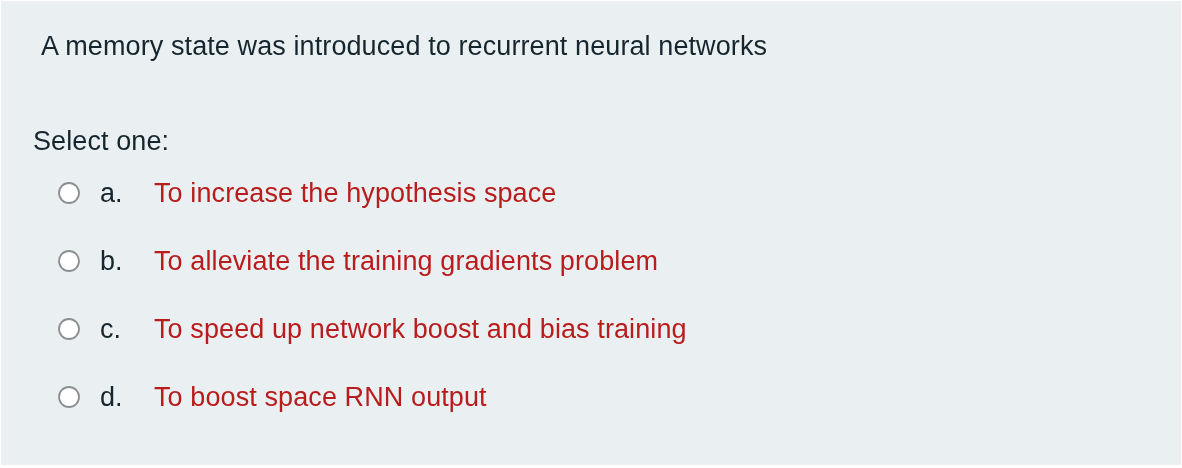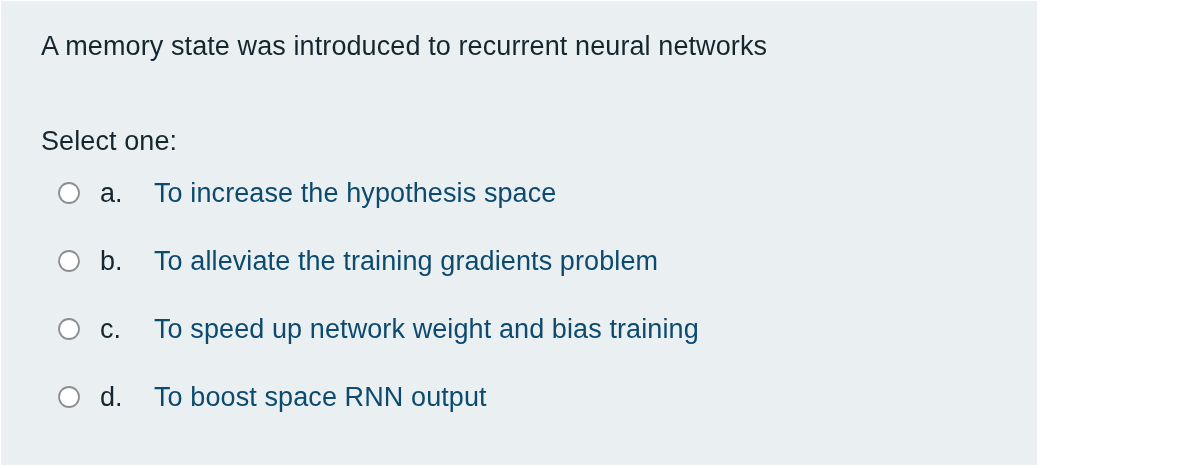--- a/index.html
+++ b/index.html
@@ -12,38 +12,38 @@
     height: 468px;
     background: #ffffff;
     font-family: "Liberation Sans", sans-serif;
     -webkit-font-smoothing: antialiased;
     overflow: hidden;
   }
   .question-panel {
     position: absolute;
     left: 1px;
     top: 1px;
-    width: 1036px;
+    width: 1180px;
     height: 464px;
     background: #eaeff2;
     box-sizing: border-box;
   }
   .question-stem {
     position: absolute;
     left: 40px;
     top: 28px;
     font-size: 27px;
     line-height: 34px;
     color: #16262e;
     letter-spacing: 0.1px;
     white-space: nowrap;
   }
   .select-label {
     position: absolute;
-    left: 40px;
+    left: 32px;
     top: 123px;
     font-size: 27px;
     line-height: 34px;
     color: #16262e;
     letter-spacing: 0.1px;
   }
   .answer-list {
     position: absolute;
     left: 40px;
     top: 176px;
@@ -74,21 +74,21 @@
     margin-left: 20px;
     font-size: 27px;
     line-height: 32px;
     color: #16262e;
     letter-spacing: 0.1px;
   }
   .answer-text {
     flex: 0 1 auto;
     font-size: 27px;
     line-height: 32px;
-    color: #0c4a6e;
+    color: #b91c1c;
     letter-spacing: 0.1px;
     white-space: nowrap;
   }
 </style>
 </head>
 <body>
 
 <div class="question-panel">
 
   <div class="question-stem">A memory state was introduced to recurrent neural networks</div>
@@ -117,21 +117,21 @@
       <span class="answer-text">To alleviate the training gradients problem</span>
     </div>
 
     <div class="answer-row">
       <span class="radio-outer">
         <svg class="radio-circle" viewBox="0 0 22 22" xmlns="http://www.w3.org/2000/svg">
           <circle cx="11" cy="11" r="10" fill="#ffffff" stroke="#8b8f92" stroke-width="1.8"></circle>
         </svg>
       </span>
       <span class="answer-letter">c.</span>
-      <span class="answer-text">To speed up network weight and bias training</span>
+      <span class="answer-text">To speed up network boost and bias training</span>
     </div>
 
     <div class="answer-row">
       <span class="radio-outer">
         <svg class="radio-circle" viewBox="0 0 22 22" xmlns="http://www.w3.org/2000/svg">
           <circle cx="11" cy="11" r="10" fill="#ffffff" stroke="#8b8f92" stroke-width="1.8"></circle>
         </svg>
       </span>
       <span class="answer-letter">d.</span>
       <span class="answer-text">To boost space RNN output</span>

